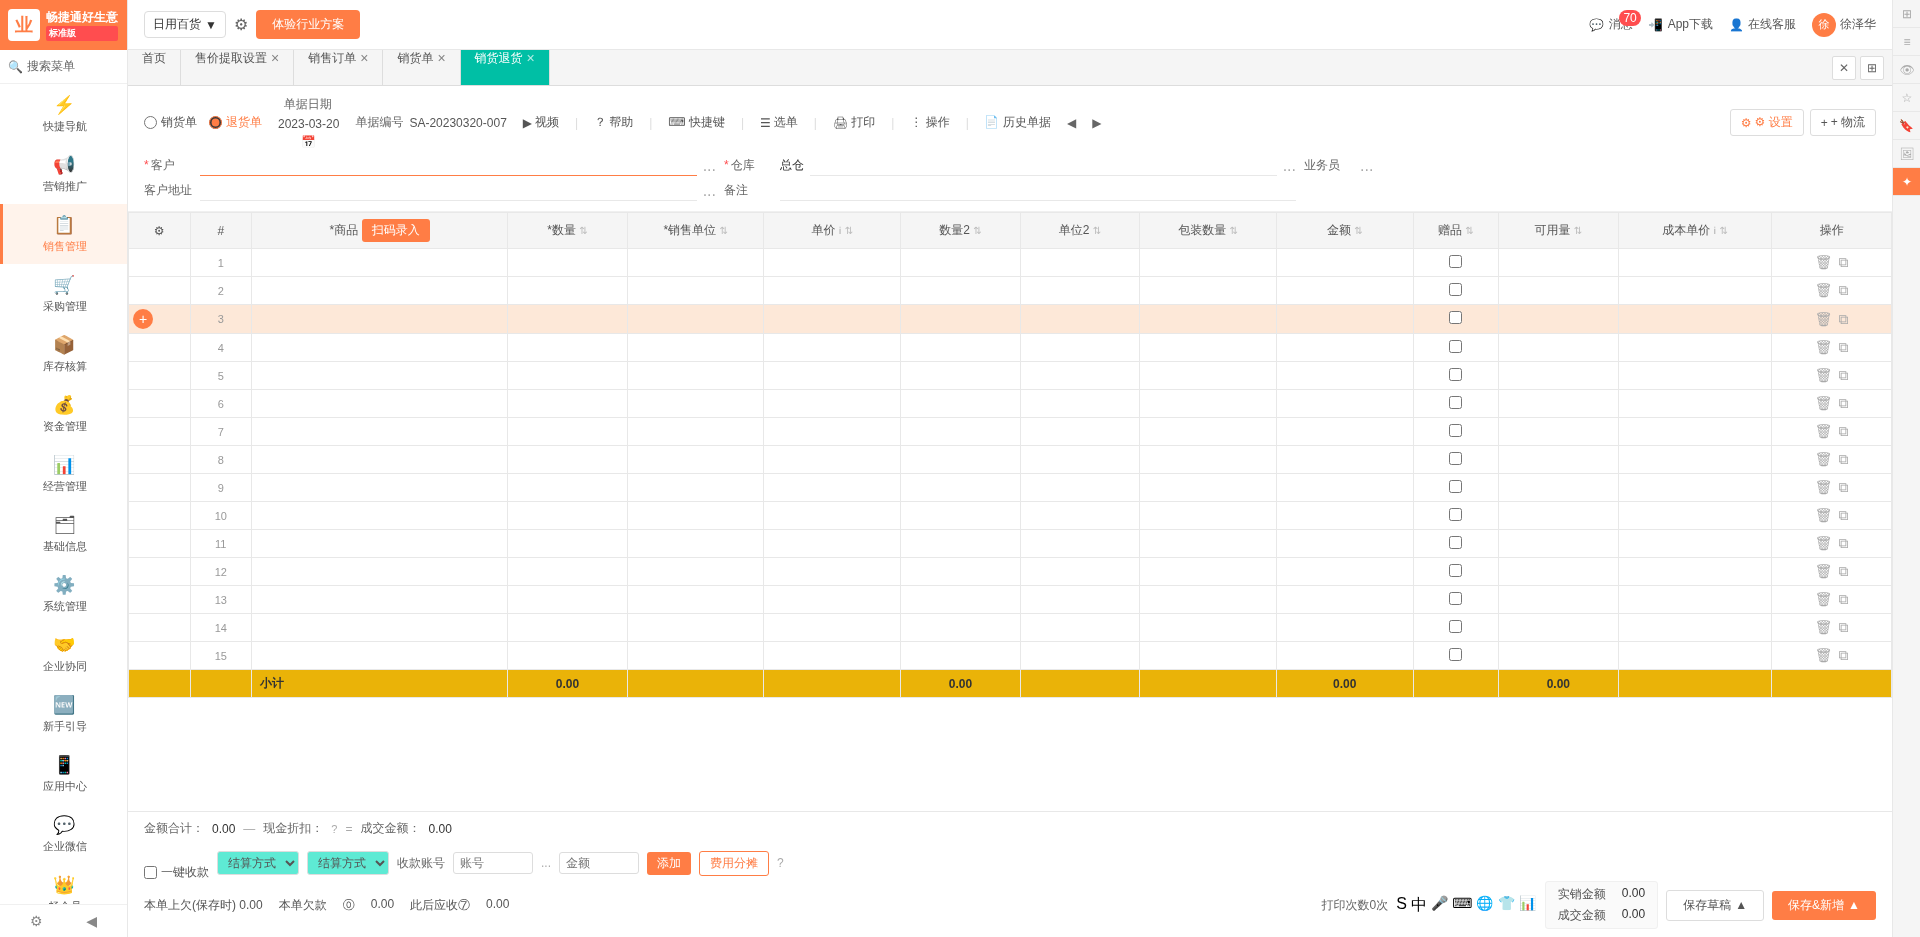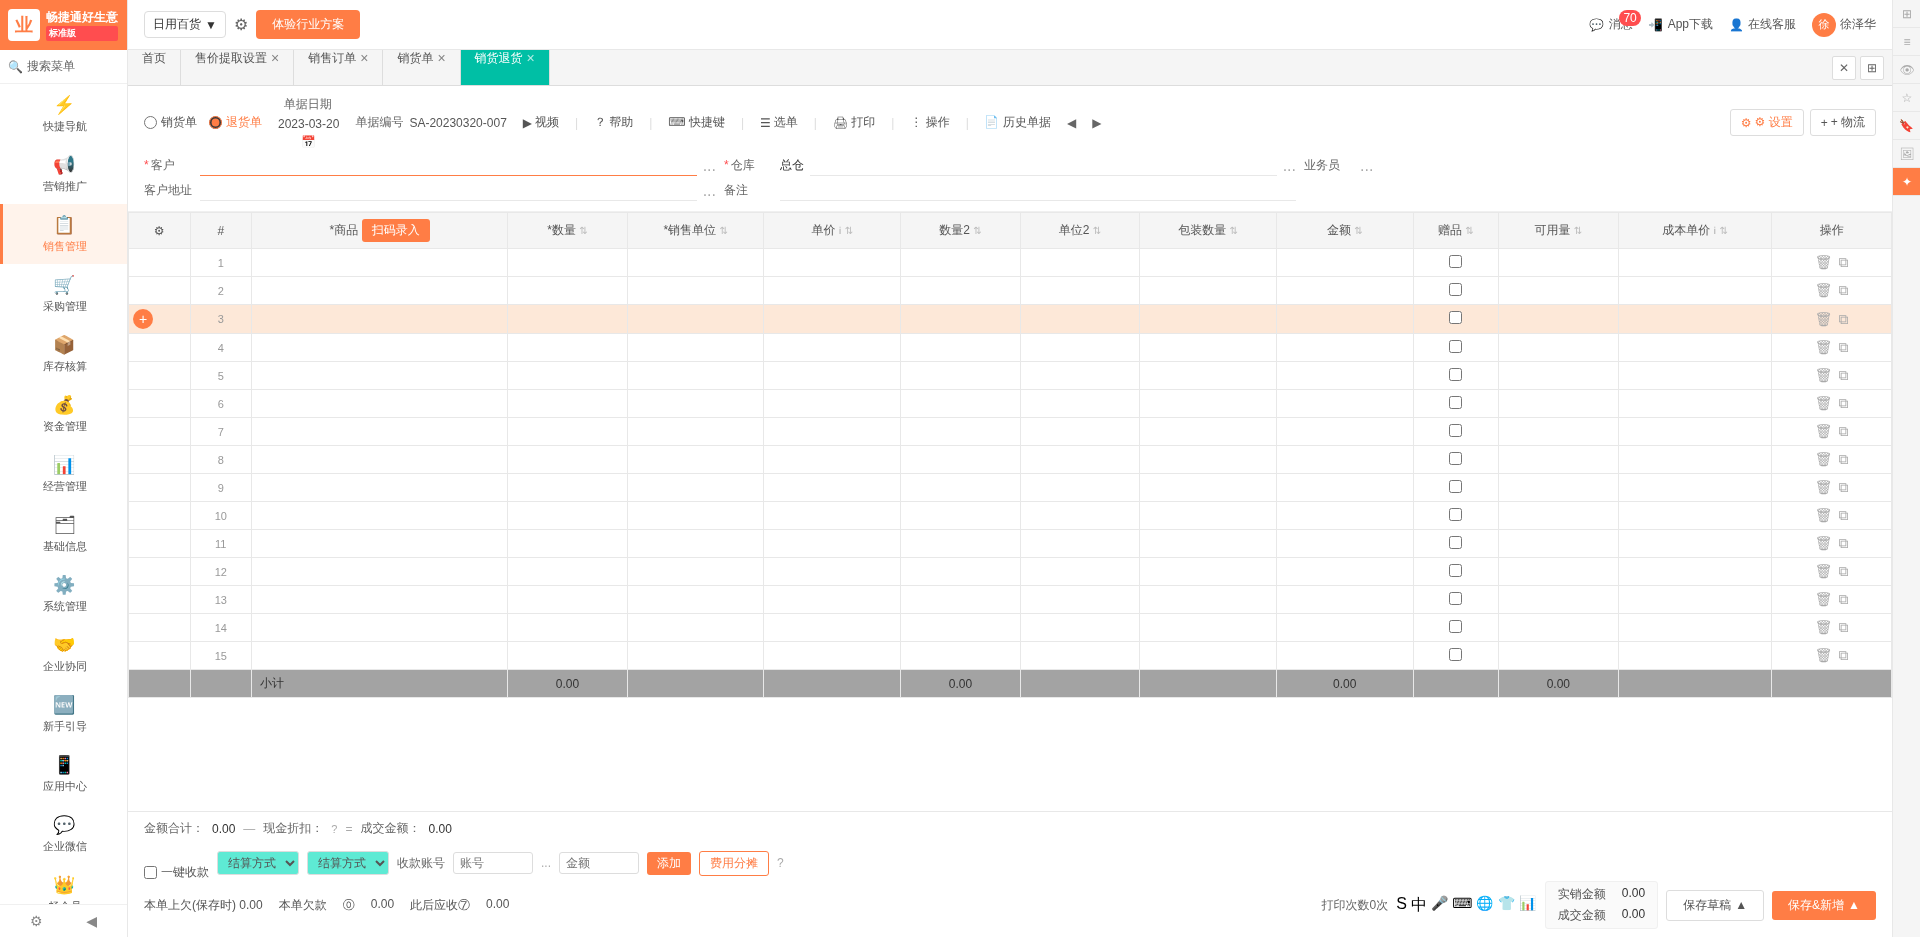--- a/index.html
+++ b/index.html
@@ -72,21 +72,21 @@
 
     table { width: 100%; border-collapse: collapse; table-layout: fixed; }
     thead th { background: #f5f5f5; border: 1px solid #e8e8e8; padding: 6px 4px; text-align: center; color: #555; font-weight: normal; white-space: nowrap; position: sticky; top: 0; z-index: 2; }
     tbody td { border: 1px solid #e8e8e8; padding: 4px; text-align: center; color: #333; height: 28px; }
     tbody tr.active-row td { background: #fde8d8; }
     .row-num { color: #999; font-size: 11px; }
     .checkbox-cell input[type="checkbox"] { cursor: pointer; }
     .action-icons { display: flex; justify-content: center; gap: 6px; }
     .action-icon { cursor: pointer; color: #aaa; font-size: 14px; }
     .add-row-btn { width: 20px; height: 20px; background: #ff7d45; color: #fff; border-radius: 50%; display: flex; align-items: center; justify-content: center; cursor: pointer; font-size: 14px; }
-    .subtotal-row td { background: #a3a3a3; font-weight: 400; color: #333; }
+    .subtotal-row td { background: #eab308; font-weight: 700; color: #333; }
 
     
     .footer { border-top: 1px solid #e8e8e8; padding: 8px 16px; background: #fff; }
     .footer-row1 { display: flex; align-items: center; gap: 8px; margin-bottom: 8px; }
     .footer-label { color: #666; }
     .footer-value { color: #333; font-weight: 500; }
     .footer-dash { color: #aaa; }
     .footer-equal { color: #aaa; }
     .footer-payment { display: flex; align-items: center; gap: 8px; }
     .footer-checkbox { display: flex; align-items: center; gap: 4px; color: #555; margin-top: 19px; }

